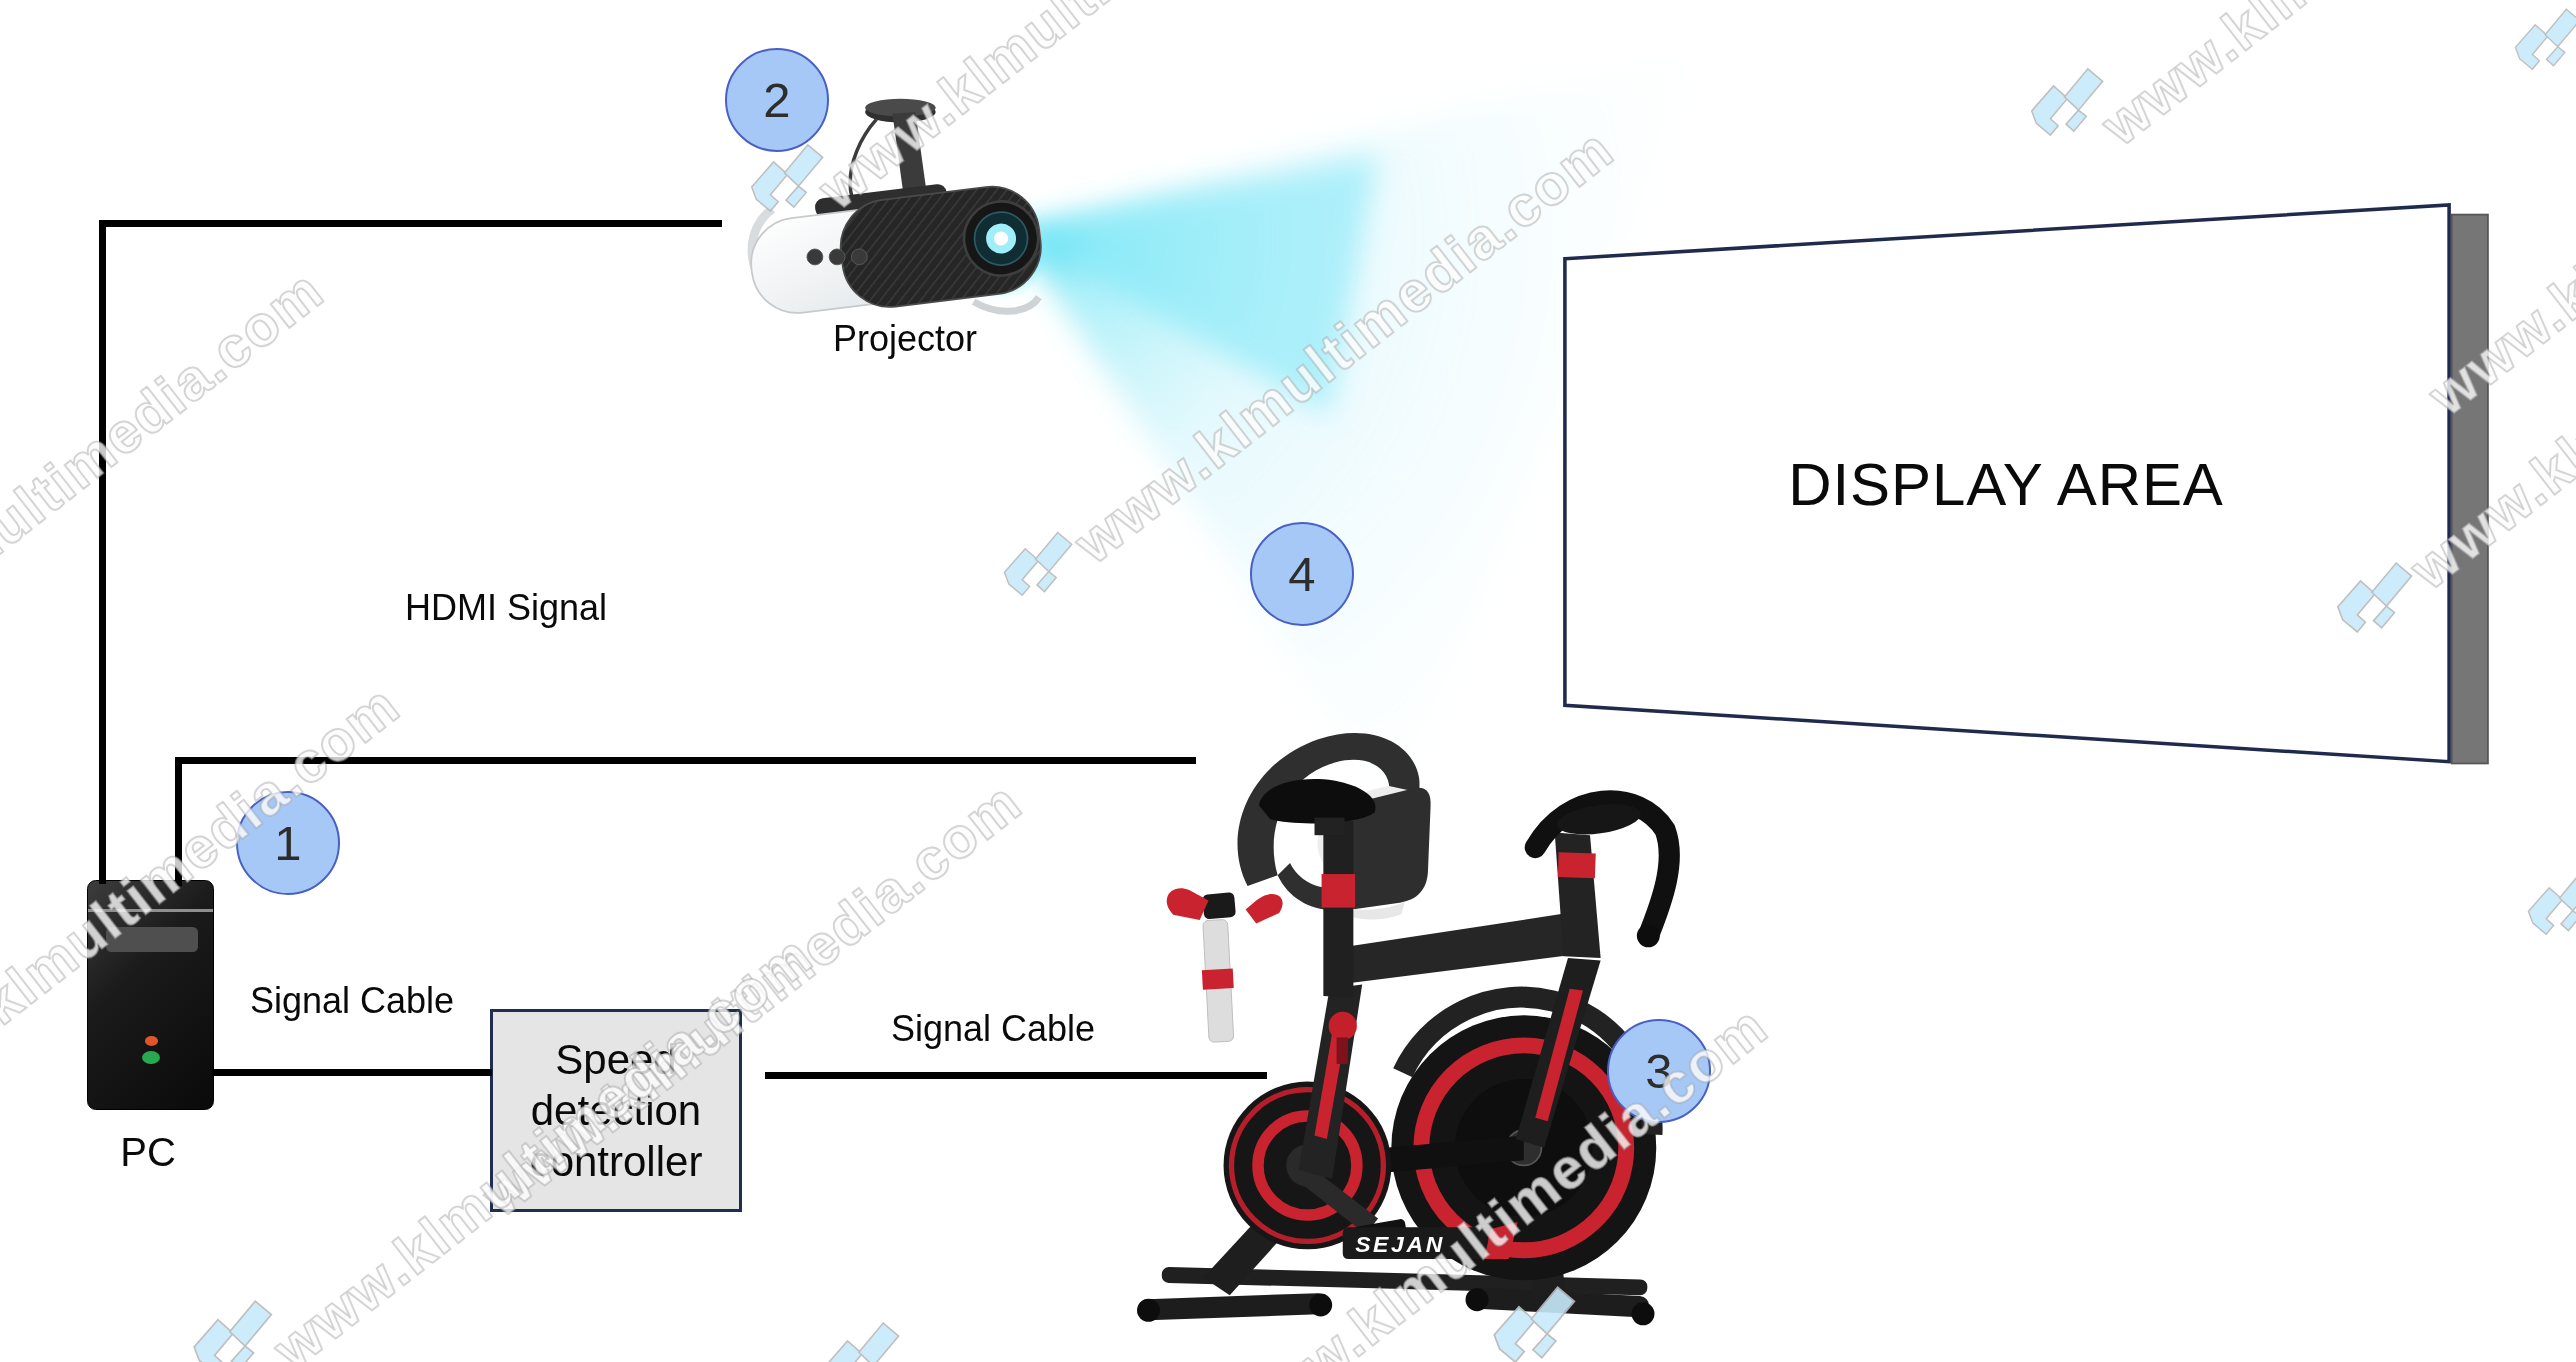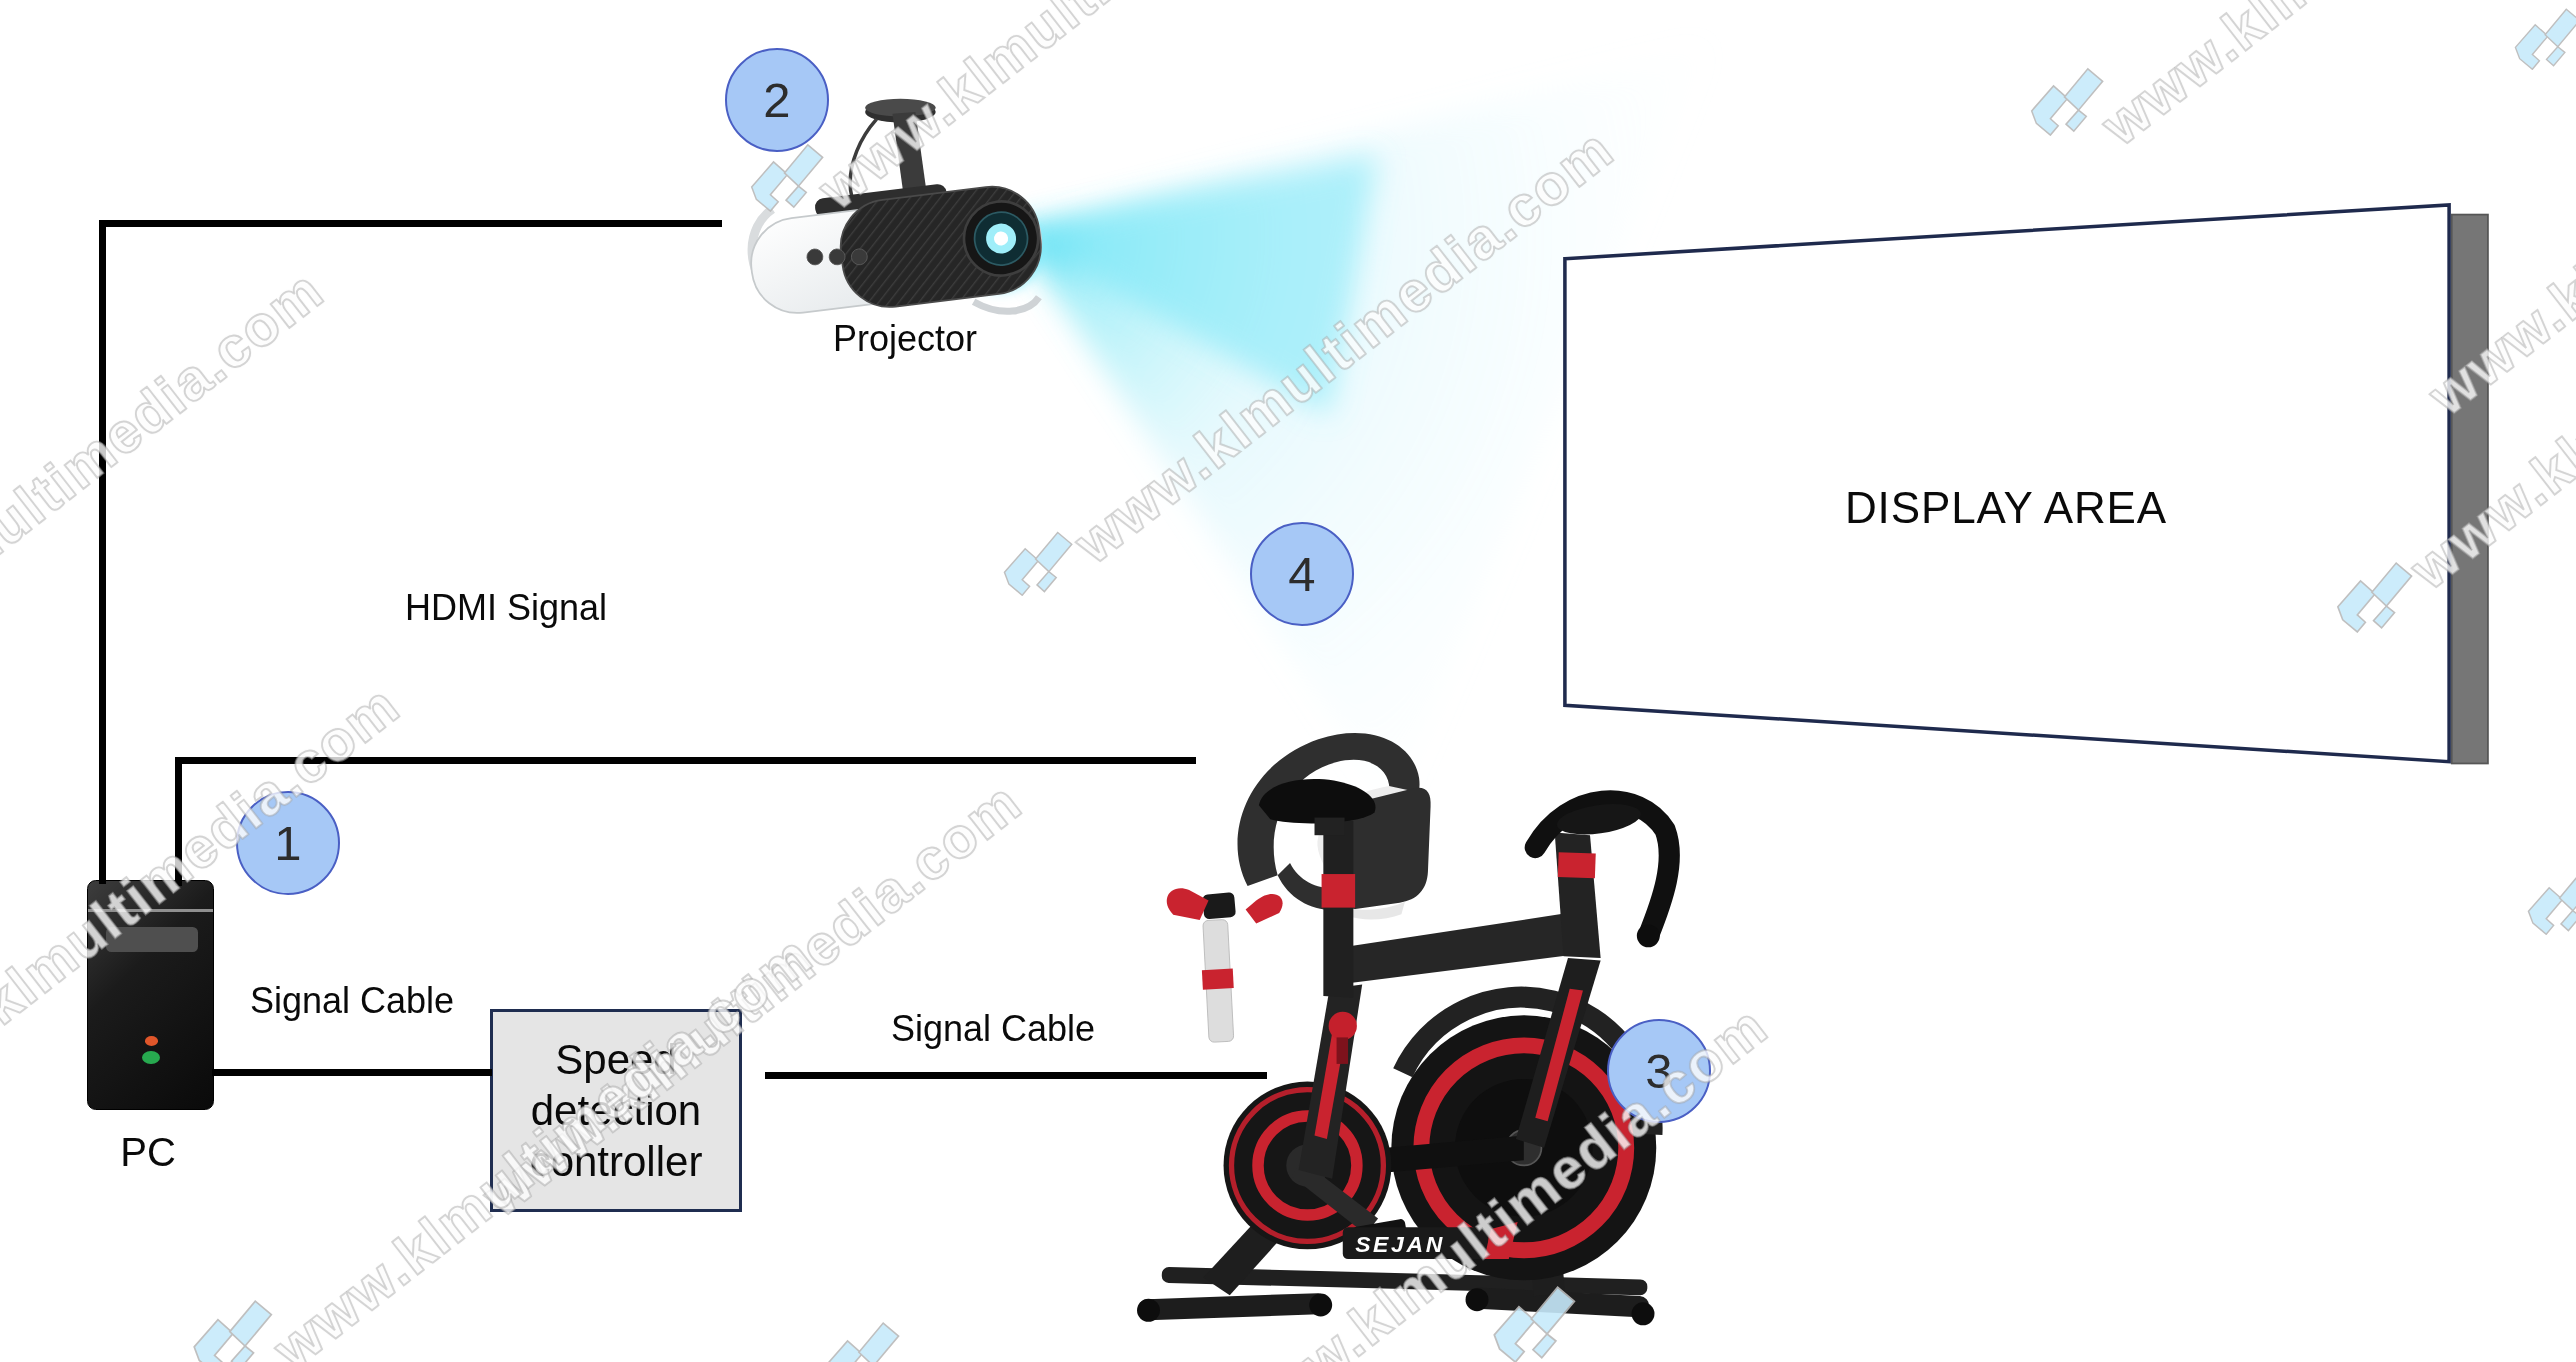--- a/index.html
+++ b/index.html
@@ -36,21 +36,21 @@
 
   
   .wm-text{position:absolute;z-index:7;pointer-events:none;white-space:nowrap;
         font-size:57px;font-weight:bold;letter-spacing:1.8px;
         color:rgba(255,255,255,0.92);
         -webkit-text-stroke:1.9px rgba(168,168,168,0.55);
         text-shadow:0 0 2.6px rgba(120,120,120,0.18);
         transform-origin:left center;transform:rotate(-38deg);opacity:.85;}
   .wm-logo{position:absolute;z-index:7;pointer-events:none;opacity:.9;}
 
-  .display-label{font-size:44px;letter-spacing:0.9px;margin-top:24px;}
+  .display-label{font-size:60px;letter-spacing:0.9px;}
 </style>
 </head>
 <body>
 
 <div class="stage">
 
   <svg class="layer-beam" width="2576" height="1363" viewBox="0 0 2917 1543">
     <defs>
       <radialGradient id="beamGrad" gradientUnits="userSpaceOnUse" cx="1148" cy="268" r="920">
         <stop offset="0" stop-color="#22d3ee" stop-opacity="0.85"></stop>

